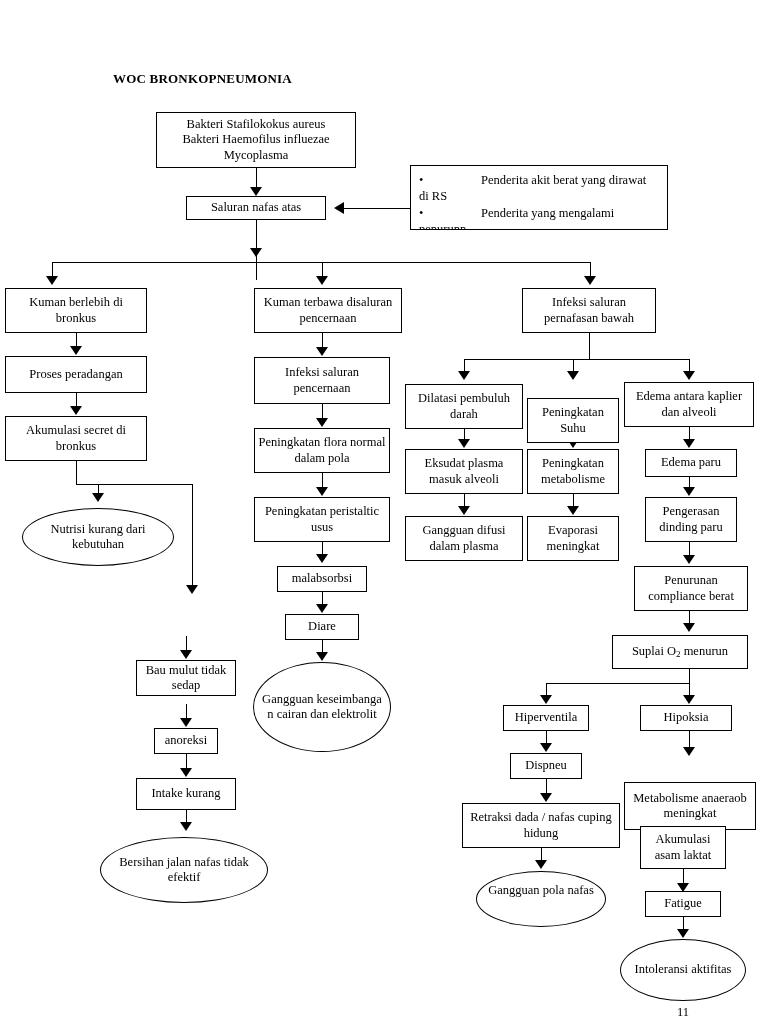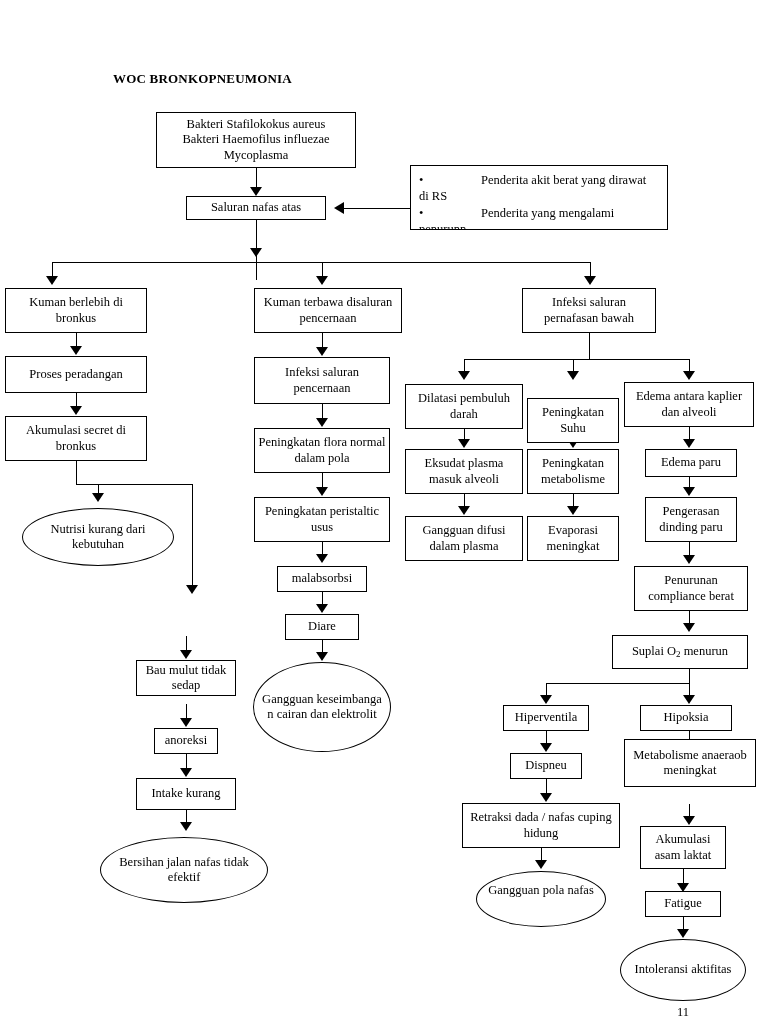--- a/index.html
+++ b/index.html
@@ -324,21 +324,21 @@
   </div>
 
   <div class="ln vl" style="left:546px; top:731px; height:14px;"></div>
   <div class="arrow-d" style="left:540px; top:743px;"></div>
   <div class="ln vl" style="left:689px; top:731px; height:18px;"></div>
   <div class="arrow-d" style="left:683px; top:747px;"></div>
 
   <div class="node" style="left:510px; top:753px; width:72px; height:26px;">
     <span>Dispneu</span>
   </div>
-  <div class="node" style="left:624px; top:739px; width:132px; height:48px;">
+  <div class="node" style="left:624px; top:782px; width:132px; height:48px;">
     <span>Metabolisme anaeraob meningkat</span>
   </div>
 
   <div class="ln vl" style="left:546px; top:779px; height:16px;"></div>
   <div class="arrow-d" style="left:540px; top:793px;"></div>
   <div class="ln vl" style="left:689px; top:804px; height:14px;"></div>
   <div class="arrow-d" style="left:683px; top:816px;"></div>
 
   <div class="node" style="left:640px; top:826px; width:86px; height:43px;">
     <span>Akumulasi asam laktat</span>

